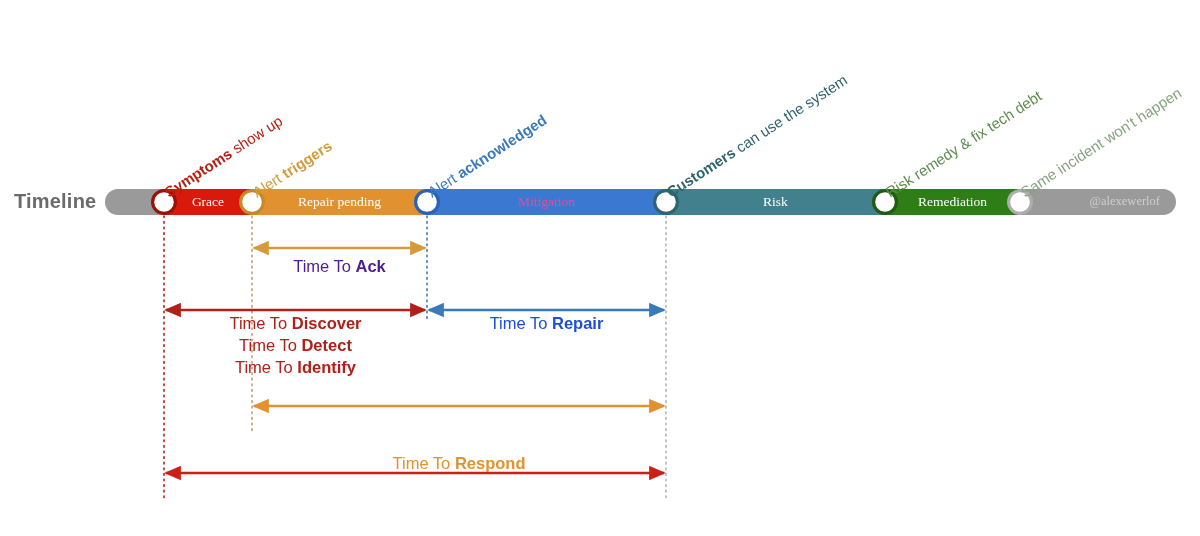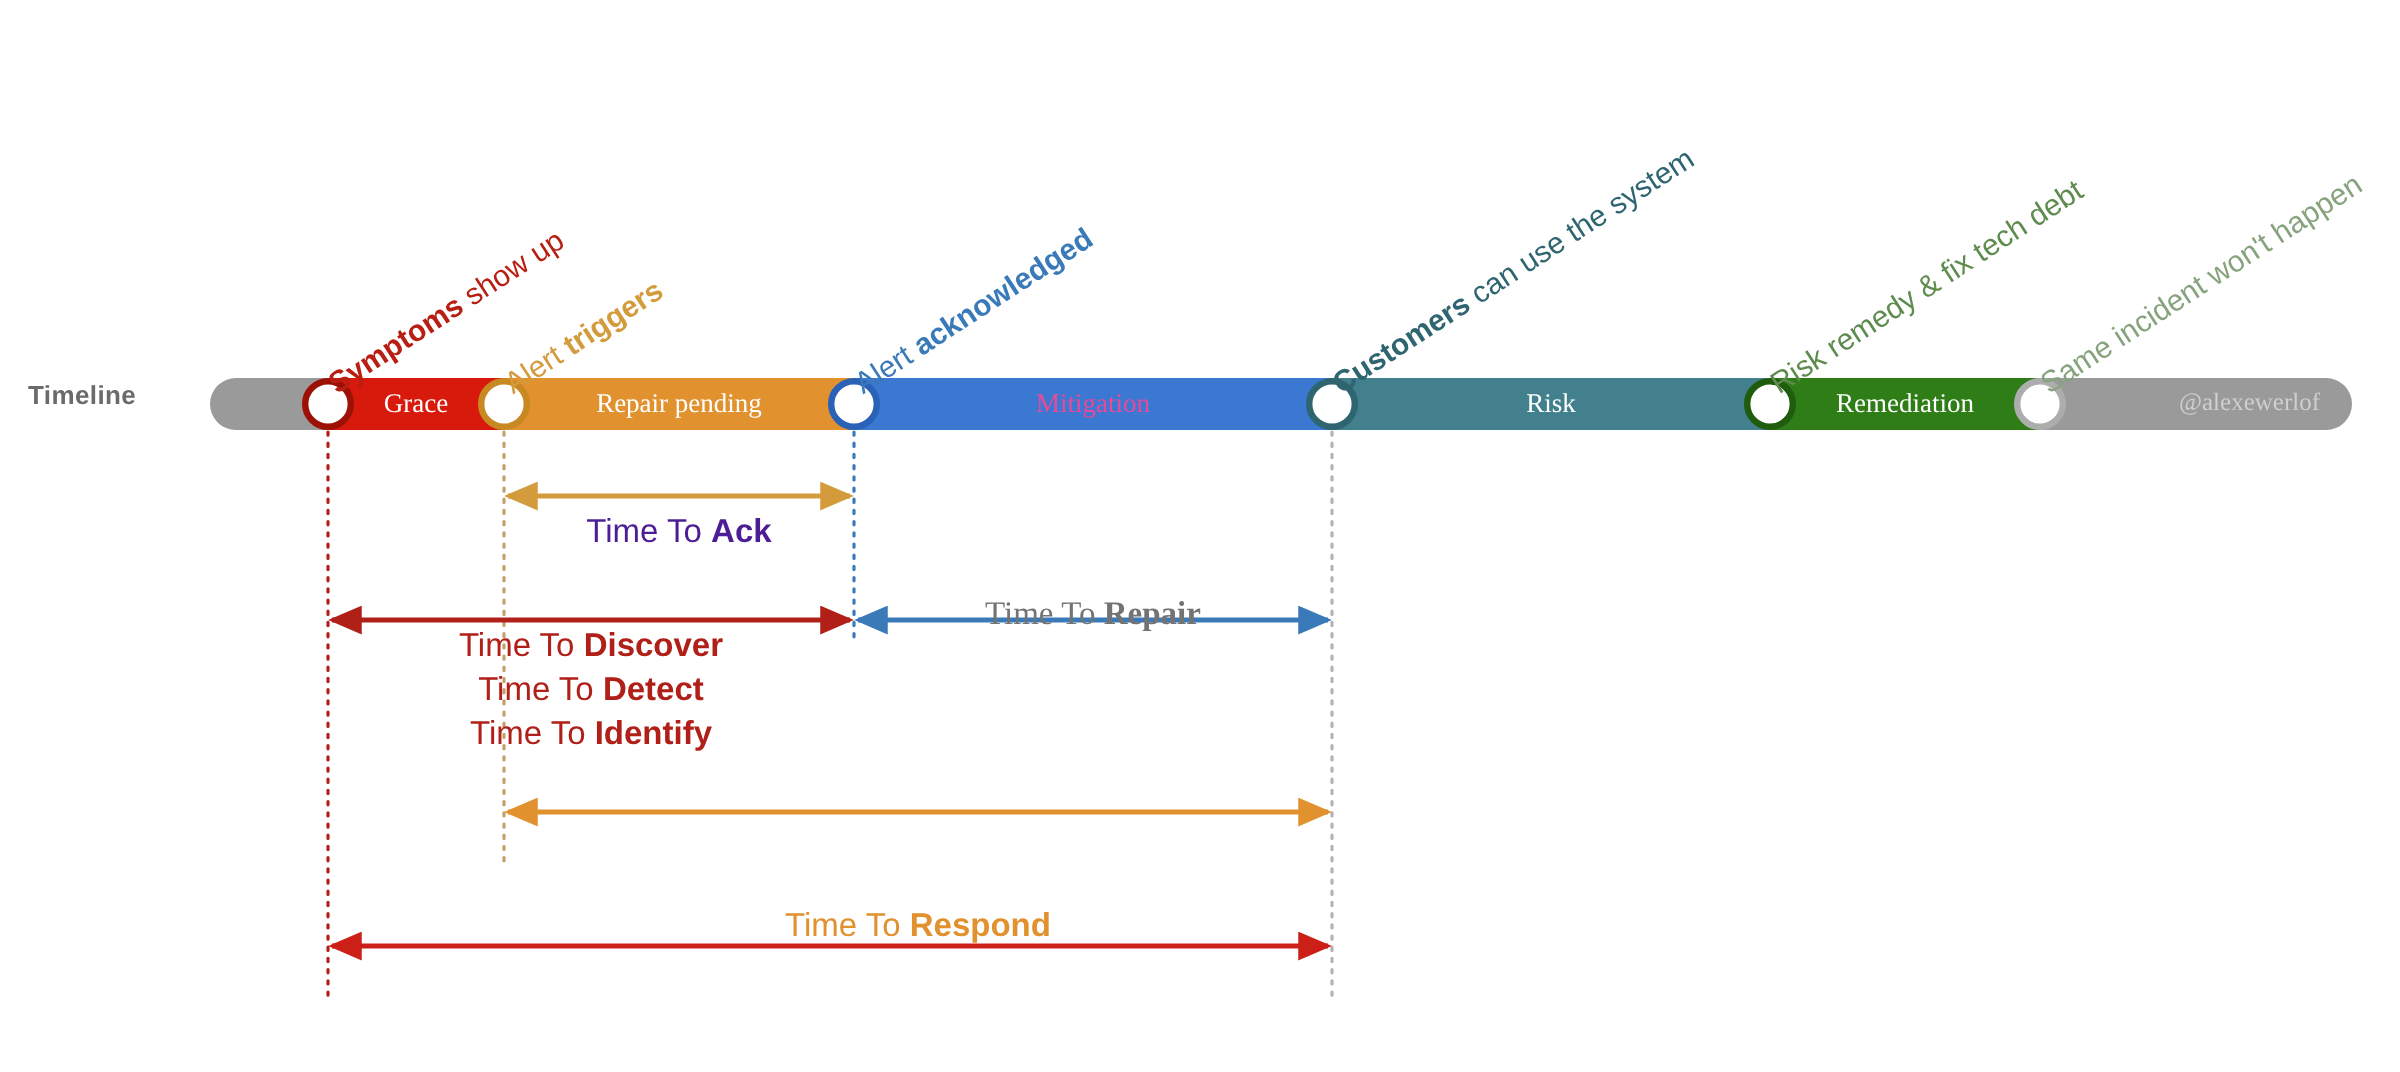--- a/index.html
+++ b/index.html
@@ -21,21 +21,21 @@
     left: 0; top: 0;
     width: 1200px;
     height: 536px;
   }
 
   
   #timeline-label {
     position: absolute;
     left: 14px;
     top: 190px;
-    font-size: 13px;
+    font-size: 20px;
     font-weight: bold;
     color: #6b6b6b;
     letter-spacing: 0.2px;
     white-space: nowrap;
   }
 
   .seg-text {
     position: absolute;
     top: 194px;
     font-size: 13.5px;
@@ -160,21 +160,21 @@
     </div>
   <div id="metric-layer">
       <div class="metric-label" style="left: 252px; width: 175px; top: 255px; color: #4c1d95;">
         <div><span>Time To </span><span class="b">Ack</span></div>
       </div>
       <div class="metric-label" style="left: 164px; width: 263px; top: 312px; color: rgb(176, 32, 24);">
         <div><span>Time To </span><span class="b">Discover</span></div>
         <div><span>Time To </span><span class="b">Detect</span></div>
         <div><span>Time To </span><span class="b">Identify</span></div>
       </div>
-      <div class="metric-label" style="left: 427px; width: 239px; top: 296px; color: #737373; font-family: Liberation Serif, serif;">
+      <div class="metric-label" style="left: 427px; width: 239px; top: 312px; color: #1d4ed8;">
         <div><span>Time To </span><span class="b">Repair</span></div>
       </div>
       <div class="metric-label" style="left: 252px; width: 414px; top: 412px; color: rgb(225, 146, 47); margin-top: 40px;">
         <div><span>Time To </span><span class="b">Respond</span></div>
       </div>
       <div class="metric-label" style="left: 164px; width: 502px; top: 476px; color: rgb(204, 31, 23);">
       </div>
     </div>
 
 </div>

